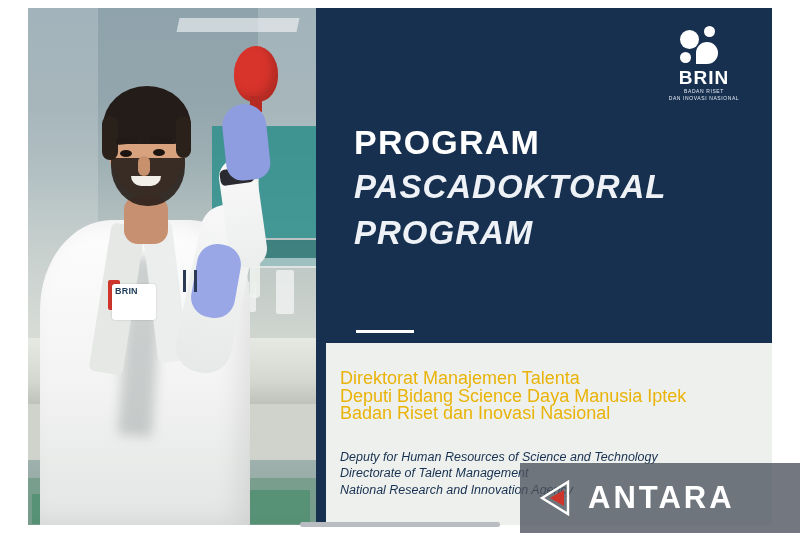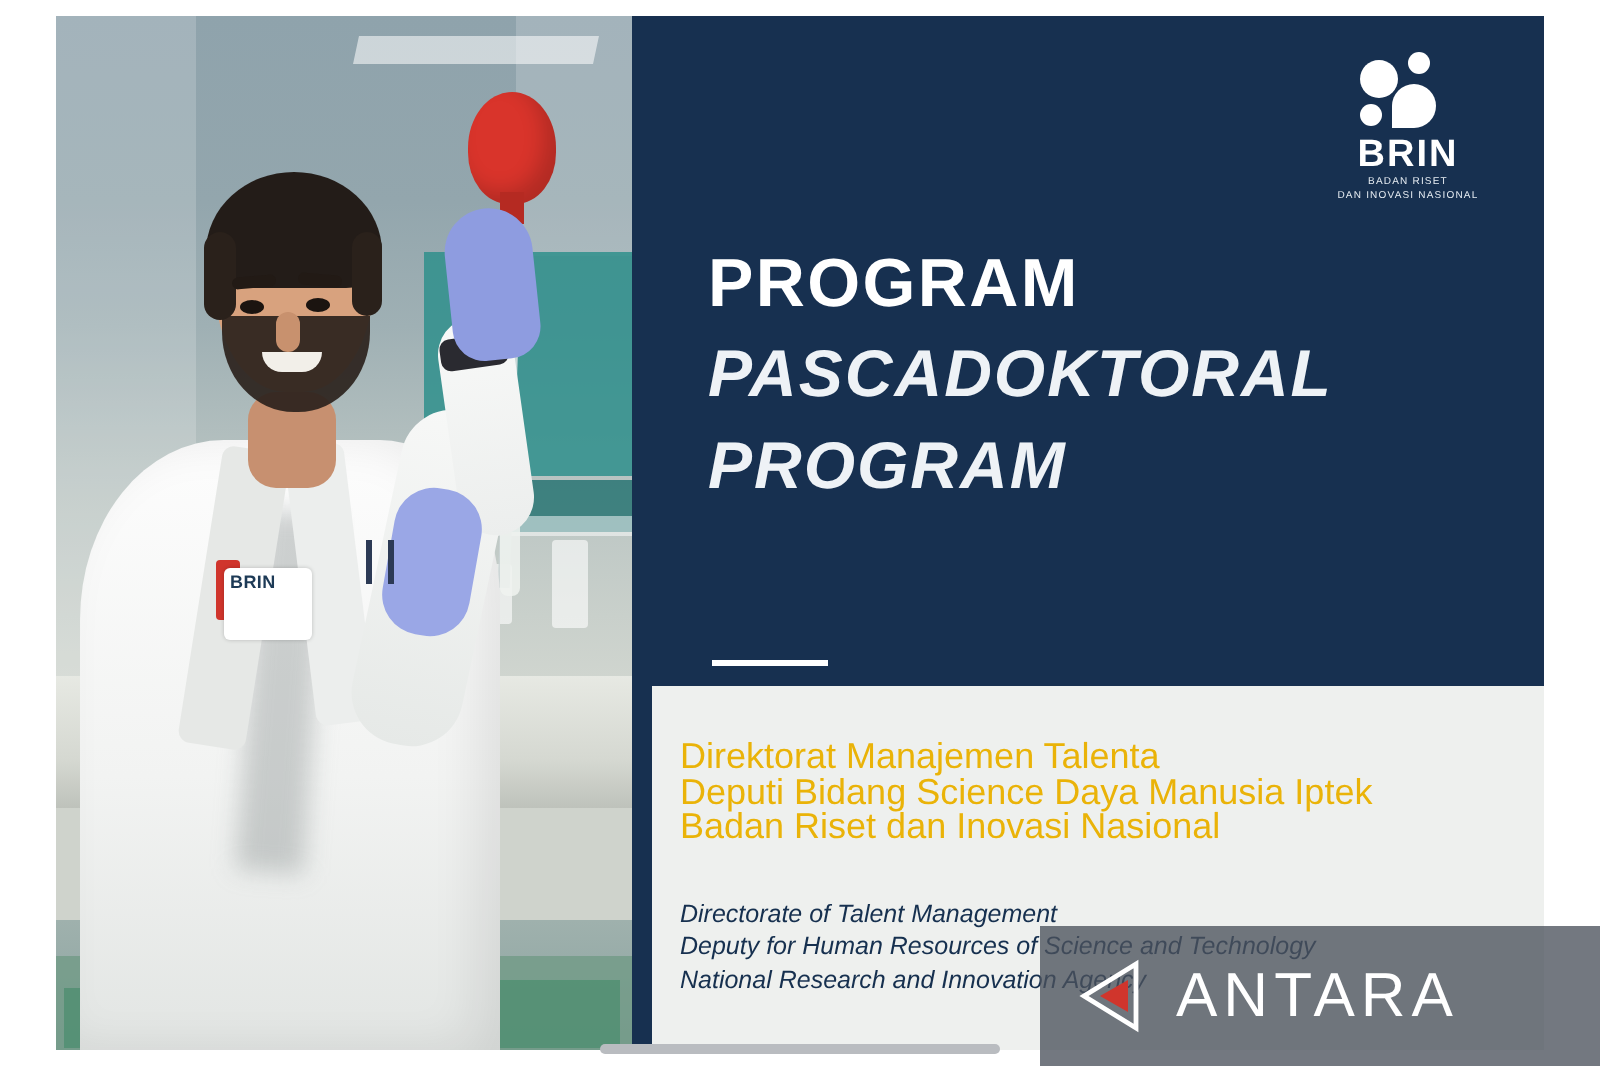--- a/index.html
+++ b/index.html
@@ -524,21 +524,21 @@
   .wm-mark {
     width: 40px;
     height: 40px;
     position: relative;
     margin-right: 10px;
   }
   .wm-text {
     color: #ffffff;
     font-size: 31px;
     letter-spacing: 3px;
-    font-weight: 400;
+    font-weight: 700;
   }
 
   
   .bottom-bar {
     position: absolute;
     left: 300px;
     bottom: 6px;
     width: 200px;
     height: 5px;
     background: #b9bcc0;
@@ -625,22 +625,22 @@
     <div class="panel-bottom"></div>
     <div class="panel-accent"></div>
 
     <div class="credits">
       <div class="cred-id">
         <div>Direktorat Manajemen Talenta</div>
         <div>Deputi Bidang Science Daya Manusia Iptek</div>
         <div>Badan Riset dan Inovasi Nasional</div>
       </div>
       <div class="cred-en">
+        <div>Deputy for Human Resources of Science and Technology</div>
         <div>Directorate of Talent Management</div>
-        <div>Deputy for Human Resources of Science and Technology</div>
         <div>National Research and Innovation Agency</div>
       </div>
     </div>
   </div>
 
   <div class="watermark">
     <div class="wm-mark">
       <svg width="40" height="40" viewBox="0 0 40 40" aria-hidden="true">
         <polygon points="30,4 30,36 4,20" fill="none" stroke="#ffffff" stroke-width="2.4"></polygon>
         <polygon points="26,12 26,28 12,20" fill="#d0352c"></polygon>

